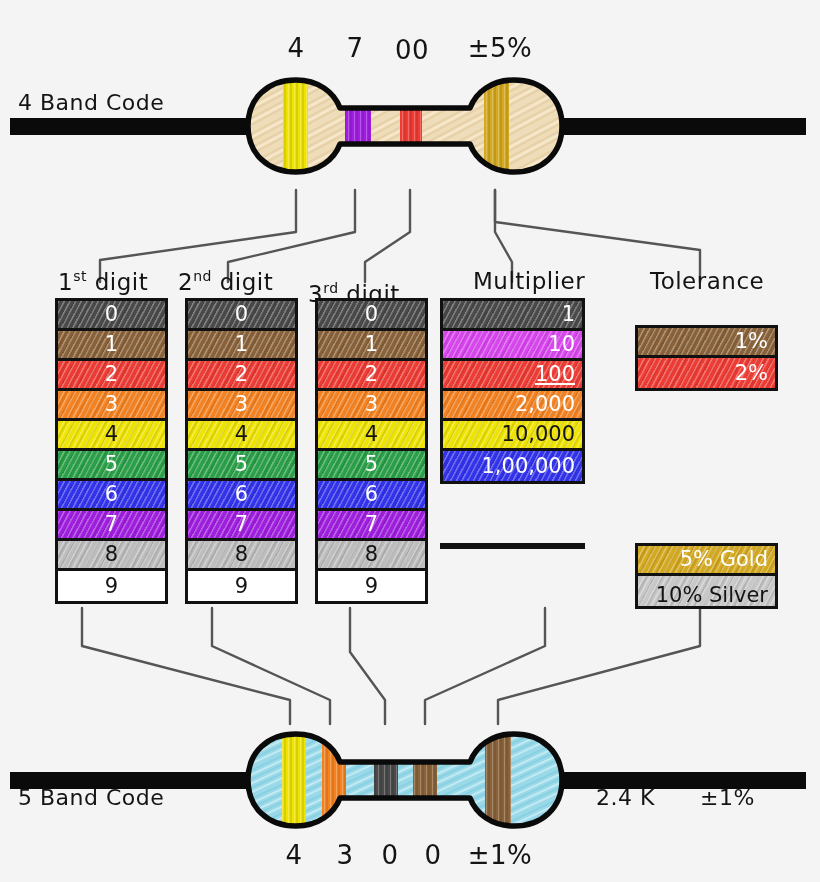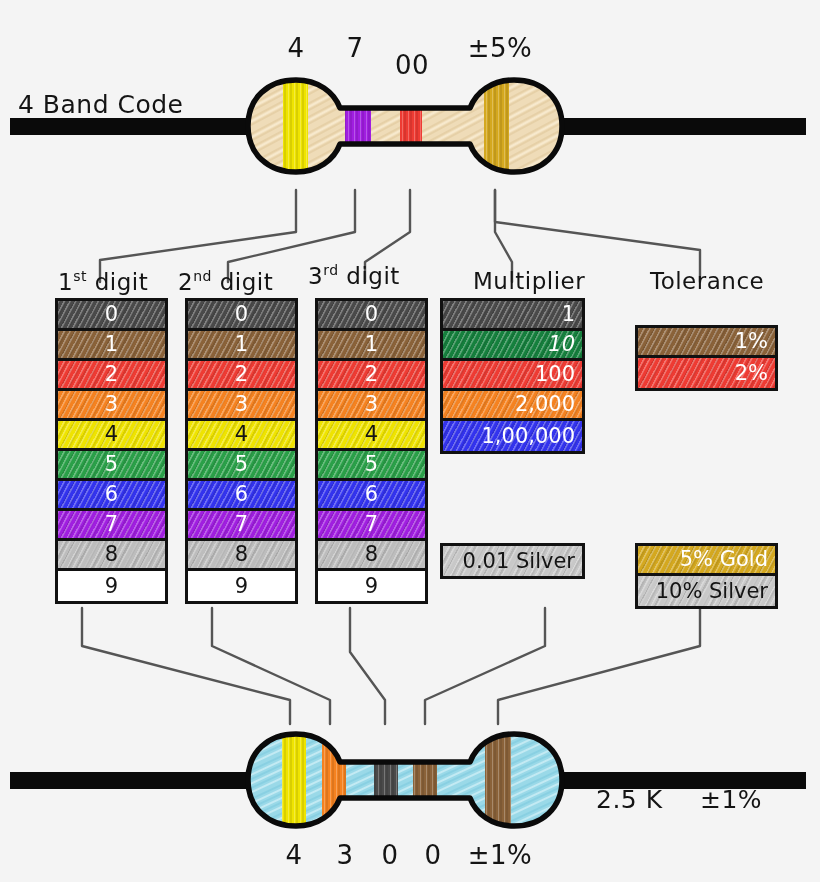--- a/index.html
+++ b/index.html
@@ -46,21 +46,21 @@
   }
 
   
   .band-cap {
     font-size: 26px;
     text-align: center;
     transform: translateX(-50%);
   }
 
   
-  .side-cap { font-size: 25px; }
+  .side-cap { font-size: 22px; }
 
   
   .col-head {
     font-size: 23px;
     white-space: nowrap;
   }
   .col-head sup {
     font-size: 14px;
     vertical-align: super;
   }
@@ -183,34 +183,34 @@
       <path d="M248,68 C248,40 268,22 296,22 C318,22 334,34 340,50
                L470,50 C476,34 492,22 514,22 C542,22 562,40 562,68
                C562,96 542,114 514,114 C492,114 476,102 470,86
                L340,86 C334,102 318,114 296,114
                C268,114 248,96 248,68 Z" fill="none" stroke="#0a0a0a" stroke-width="5.5" stroke-linejoin="round"></path>
     </svg>
   </div>
 
   <div class="abs hand band-cap" style="left:296px; top:33px;">4</div>
   <div class="abs hand band-cap" style="left:355px; top:33px;">7</div>
-  <div class="abs hand band-cap" style="left:412px; top:50px;text-align:center;">00</div>
+  <div class="abs hand band-cap" style="left:412px; top:35px;text-align:center;">00</div>
   <div class="abs hand band-cap" style="left:500px; top:33px;">±5%</div>
 
   <div class="abs hand side-cap" style="left:18px; top:90px;">4 Band Code</div>
 
   <div class="abs hand col-head" style="left:58px; top:268px;">
     <span>1</span><sup>st</sup>
     <span>digit</span>
   </div>
   <div class="abs hand col-head" style="left:178px; top:268px;">
     <span>2</span><sup>nd</sup>
     <span>digit</span>
   </div>
-  <div class="abs hand col-head" style="left:308px; top:262px;">
+  <div class="abs hand col-head" style="left:308px; top:280px;">
     <span>3</span><sup>rd</sup>
     <span>digit</span>
   </div>
   <div class="abs hand col-head" style="left:650px; top:268px;">Tolerance</div>
   <div class="abs hand col-head" style="left:473px; top:268px;">Multiplier</div>
 
   <div class="ctable center" id="tbl-digit1" style="left:55px;  top:298px; width:113px;">
       <div class="crow" style="background: rgb(74, 74, 74);">
         <span class="lbl" style="color: rgb(255, 255, 255);">0</span>
       </div>
@@ -303,52 +303,52 @@
         <span class="lbl" style="color: rgb(20, 20, 20);">8</span>
       </div>
       <div class="crow nohatch" style="background: rgb(255, 255, 255);">
         <span class="lbl" style="color: rgb(20, 20, 20);">9</span>
       </div>
     </div>
   <div class="ctable right" id="tbl-mult" style="left:440px; top:298px; width:145px;">
       <div class="crow" style="background: rgb(74, 74, 74);">
         <span class="lbl" style="color: rgb(255, 255, 255);">1</span>
       </div>
-      <div class="crow" style="background: #15803d; font-style: italic;">
+      <div class="crow" style="background: #d946ef;">
         <span class="lbl" style="color: rgb(255, 255, 255);">10</span>
       </div>
       <div class="crow" style="background: rgb(238, 59, 51);">
-        <span class="lbl" style="color: rgb(255, 255, 255);">100</span>
+        <span class="lbl" style="color: rgb(255, 255, 255); text-decoration: underline;">100</span>
       </div>
       <div class="crow" style="background: rgb(245, 130, 32);">
         <span class="lbl" style="color: rgb(255, 255, 255);">2,000</span>
+      </div>
+      <div class="crow" style="background: rgb(239, 228, 0);">
+        <span class="lbl" style="color: rgb(20, 20, 20);">10,000</span>
       </div>
       <div class="crow" style="background: rgb(51, 51, 238);">
         <span class="lbl" style="color: rgb(255, 255, 255); margin-left: 21px;">1,00,000</span>
       </div>
     </div>
   <div class="ctable right" id="tbl-tol" style="left:635px; top:325px; width:143px;">
       <div class="crow" style="background: rgb(138, 98, 57);">
         <span class="lbl" style="color: rgb(255, 255, 255);">1%</span>
       </div>
       <div class="crow" style="background: rgb(238, 59, 51);">
         <span class="lbl" style="color: rgb(255, 255, 255);">2%</span>
       </div>
     </div>
 
   <div class="ctable right" id="tbl-mult-extra" style="left:440px; top:543px; width:145px;">
-      <div class="crow" style="background: rgb(200, 200, 200);">
-        <span class="lbl" style="color: rgb(20, 20, 20);">0.01 Silver</span>
-      </div>
     </div>
   <div class="ctable right" id="tbl-tol-extra" style="left:635px; top:543px; width:143px;">
       <div class="crow" style="background: rgb(212, 168, 31);">
         <span class="lbl" style="color: rgb(255, 255, 255);">5% Gold</span>
       </div>
-      <div class="crow" style="background: rgb(200, 200, 200);">
+      <div class="crow" style="background: rgb(200, 200, 200); align-items: flex-end;">
         <span class="lbl" style="color: rgb(20, 20, 20);">10% Silver</span>
       </div>
     </div>
 
   <div class="resistor" style="left:0px; top:712px; width:820px; height:136px;">
     <svg width="820" height="136" viewBox="0 0 820 136" style="display:block; overflow:visible;">
       <defs>
         <pattern id="blueTex" width="26" height="26" patternUnits="userSpaceOnUse" patternTransform="rotate(-25)">
           <rect width="26" height="26" fill="#9ad9e8"></rect>
           <path d="M0,3 H26 M0,11 H26 M0,19 H26" stroke="#7cc9dd" stroke-width="1.7" opacity="0.8"></path>
@@ -381,21 +381,22 @@
       </g>
 
       <path d="M248,68 C248,40 268,22 296,22 C318,22 334,34 340,50
                L470,50 C476,34 492,22 514,22 C542,22 562,40 562,68
                C562,96 542,114 514,114 C492,114 476,102 470,86
                L340,86 C334,102 318,114 296,114
                C268,114 248,96 248,68 Z" fill="none" stroke="#0a0a0a" stroke-width="5.5" stroke-linejoin="round"></path>
     </svg>
   </div>
 
-  <div class="abs hand side-cap" style="left:596px; top:785px;">2.5 K</div>
+  <div class="abs hand side-cap" style="left:18px; top:785px;">5 Band Code</div>
+  <div class="abs hand side-cap" style="left:596px; top:785px;">2.4 K</div>
   <div class="abs hand side-cap" style="left:700px; top:785px;">±1%</div>
 
   <div class="abs hand band-cap" style="left:294px; top:840px;">4</div>
   <div class="abs hand band-cap" style="left:345px; top:840px;">3</div>
   <div class="abs hand band-cap" style="left:390px; top:840px;">0</div>
   <div class="abs hand band-cap" style="left:433px; top:840px;">0</div>
   <div class="abs hand band-cap" style="left:500px; top:840px;">±1%</div>
 
 </div>
 

